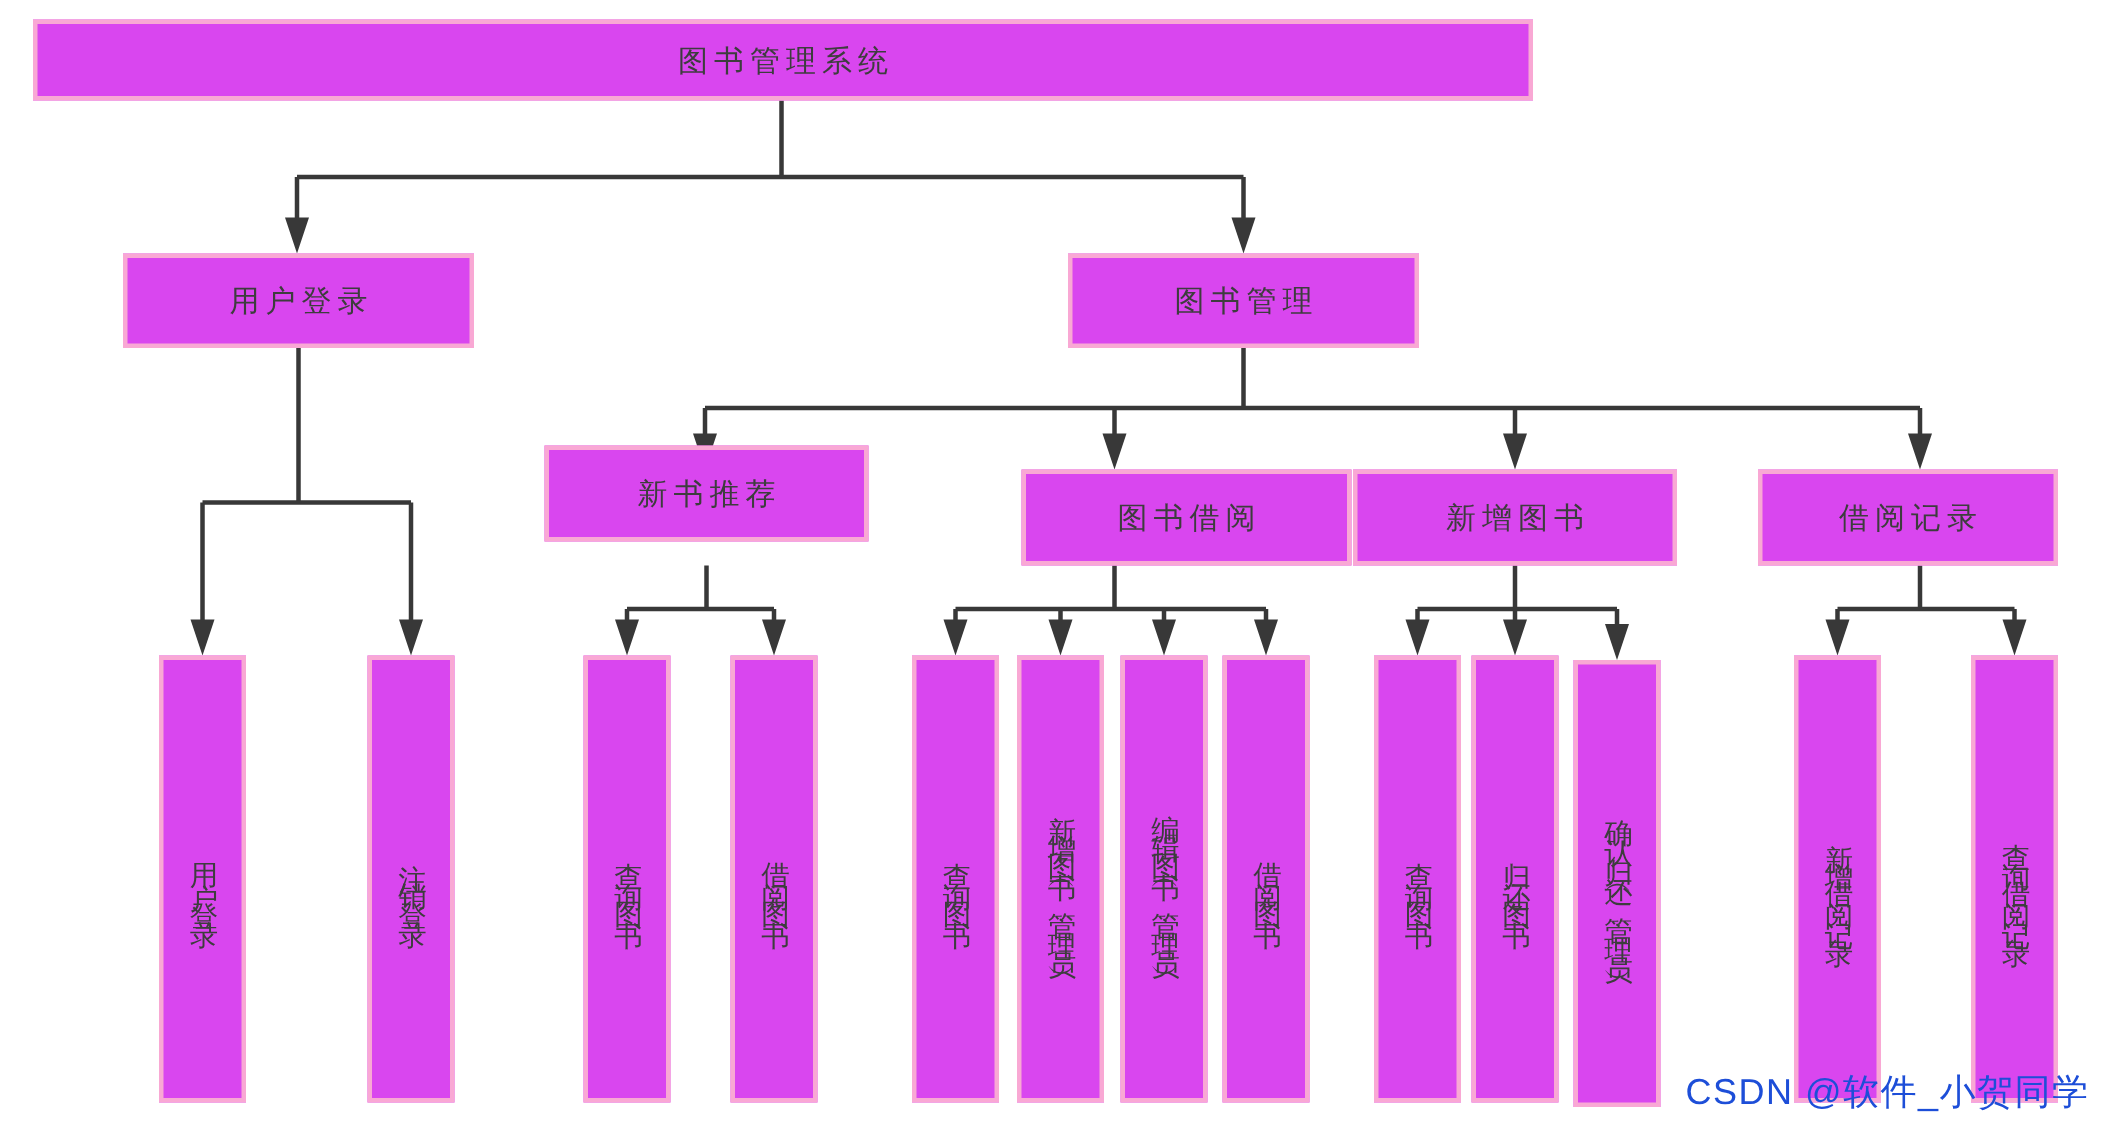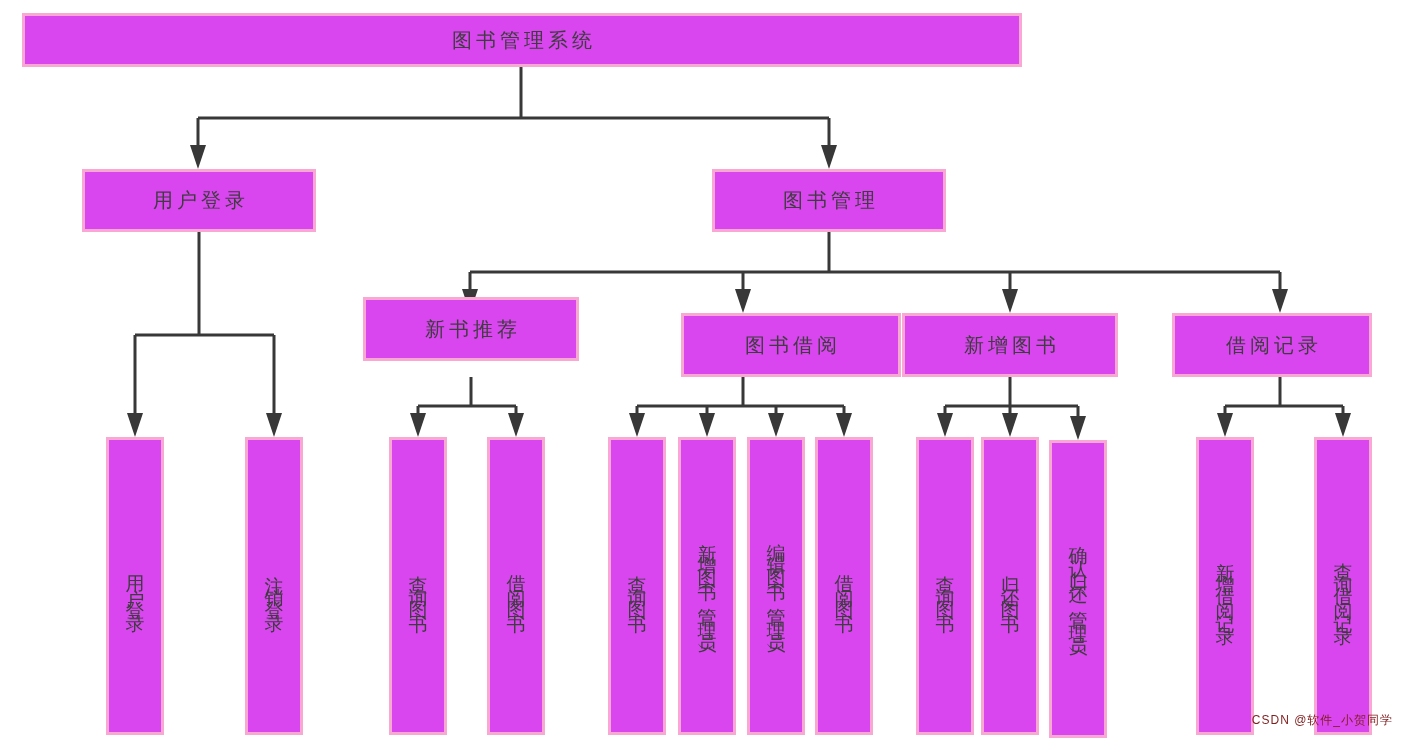--- a/index.html
+++ b/index.html
@@ -39,23 +39,23 @@
     text-orientation: mixed;
     font-size: 19px;
     line-height: 1.15;
     letter-spacing: 13px;
     white-space: nowrap;
   }
   .watermark {
     position: absolute;
     right: 12px;
     top: 712px;
-    font-size: 12px;
+    font-size: 24px;
     letter-spacing: 1px;
-    color: #7f1d1d;
+    color: #1d4ed8;
     z-index: 3;
     white-space: nowrap;
   }
 </style>
 </head>
 <body>
 
 <div class="canvas">
 
   <svg class="connectors" viewBox="0 0 1405 747" xmlns="http://www.w3.org/2000/svg" aria-hidden="true">

